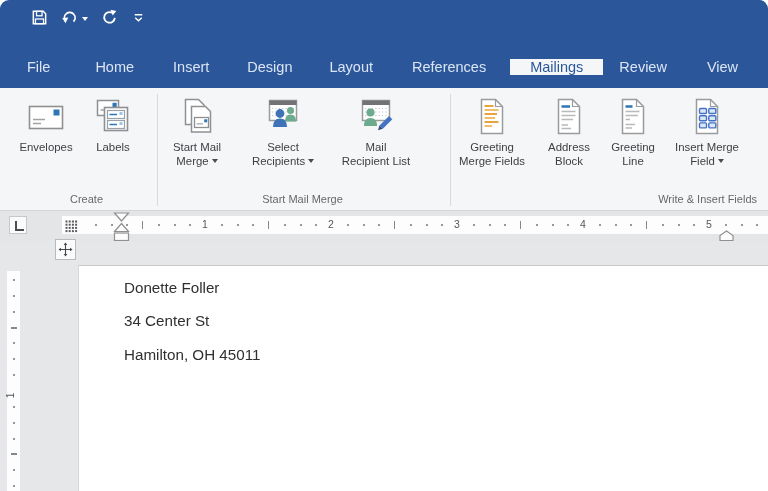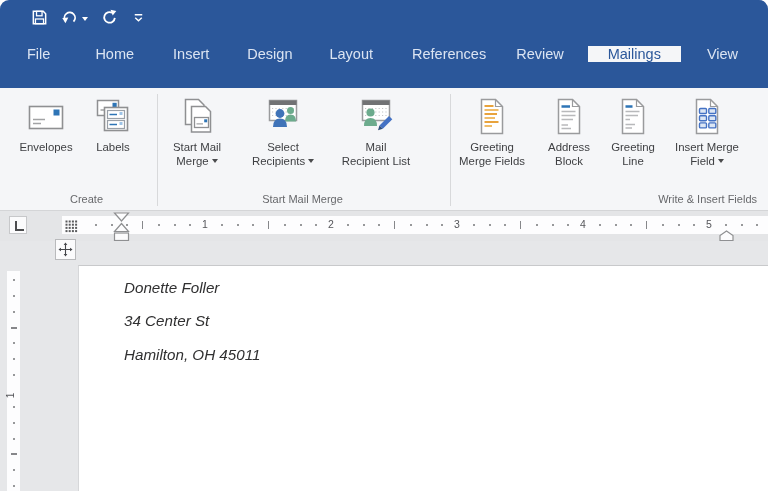--- a/index.html
+++ b/index.html
@@ -5,21 +5,21 @@
   html,body{margin:0;padding:0;background:#fff;}
   .app{position:relative;width:768px;height:491px;font-family:"Liberation Sans",sans-serif;
        background:#e6e7e9;overflow:hidden;border-radius:9px 9px 0 0;}
   
   .titlebar{position:absolute;left:0;top:0;width:768px;height:46px;background:#2b579a;}
   .qat{position:absolute;left:31px;top:9px;display:flex;align-items:center;gap:13px;}
   .qat-btn{background:none;border:none;padding:0;margin:0;display:flex;align-items:center;cursor:pointer;}
   .qat-caret{width:0;height:0;border-left:3.5px solid transparent;border-right:3.5px solid transparent;
              border-top:4px solid #fff;margin-left:4px;}
   
-  .tabrow{position:absolute;left:0;top:46px;width:768px;height:42px;background:#2b579a;display:flex;align-items:flex-start;}
+  .tabrow{position:absolute;left:0;top:46px;width:768px;height:42px;background:#2b579a;display:flex;align-items:center;}
   .tab{display:flex;align-items:center;padding:0 14px;font-size:14.5px;color:#dbe4f2;cursor:pointer;white-space:nowrap;}
   .tab.active{background:#f5f6f8;color:#2b579a;padding:0 20px;}
   
   .ribbon{position:absolute;left:0;top:88px;width:768px;height:122px;background:#f5f6f8;border-bottom:1px solid #d4d5d7;}
   .rdivider{position:absolute;top:6px;height:112px;width:1px;background:#d8d9db;}
   .rbtn{position:absolute;top:6px;height:96px;display:flex;flex-direction:column;align-items:center;cursor:pointer;}
   .ricon{height:43px;display:flex;align-items:flex-end;justify-content:center;margin-bottom:4px;}
   .rline{font-size:11.4px;line-height:13.5px;color:#3f4043;white-space:nowrap;text-align:center;}
   .caret{display:inline-block;width:0;height:0;border-left:3.5px solid transparent;border-right:3.5px solid transparent;
          border-top:4px solid #4a4b4d;margin-left:3px;vertical-align:middle;}
@@ -39,21 +39,21 @@
   
   .docarea{position:absolute;left:0;top:241px;width:768px;height:250px;background:#e6e7e9;}
   .vstrip{position:absolute;left:7px;top:30px;width:13px;height:220px;background:#fdfdfe;}
   .vdot{position:absolute;left:5.5px;width:2px;height:2px;background:#97989a;}
   .vdash{position:absolute;left:3.5px;width:6px;height:2px;background:#86878a;}
   .vnum{position:absolute;left:1px;font-size:10px;color:#55565a;transform:rotate(-90deg);}
   .movehandle{position:absolute;left:55px;top:-2px;width:21px;height:21px;background:#fbfbfc;border:1px solid #b9babc;
               box-sizing:border-box;display:flex;align-items:center;justify-content:center;cursor:move;}
   .page{position:absolute;left:78px;top:24px;width:690px;height:226px;background:#ffffff;
         border-top:1px solid #c8c9cb;border-left:1px solid #d6d7d9;box-sizing:border-box;cursor:text;}
-  .addr{position:absolute;left:124px;top:30px;font-size:15.2px;line-height:33.4px;color:#303031;font-style:italic;}
+  .addr{position:absolute;left:124px;top:30px;font-size:15.2px;line-height:33.4px;color:#303031;}
 </style>
 </head>
 <body>
 
 <div class="app">
 
   <div class="titlebar">
     <div class="qat">
       <button class="qat-btn">
         <span>
@@ -92,22 +92,22 @@
     </div>
   </div>
 
   <div class="tabrow">
     <div class="tab" style="margin-left:13px">File</div>
     <div class="tab" style="margin-left:17px">Home</div>
     <div class="tab" style="margin-left:11px">Insert</div>
     <div class="tab" style="margin-left:10px">Design</div>
     <div class="tab" style="margin-left:9px">Layout</div>
     <div class="tab" style="margin-left:11px">References</div>
+    <div class="tab active" style="margin-left:10px">Mailings</div>
     <div class="tab" style="margin-left:2px">Review</div>
-    <div class="tab active" style="margin-left:10px">Mailings</div>
     <div class="tab" style="margin-left:12px">View</div>
   </div>
 
   <div class="ribbon">
 
     <div class="rbtn" style="left:14px;width:64px">
       <span class="ricon">
         <svg width="40" height="40" viewBox="0 0 40 40">
           <rect x="3.5" y="9.5" width="33" height="22" fill="#fff" stroke="#8f9092" stroke-width="1.6"></rect>
           <rect x="27.5" y="12.5" width="6" height="6" fill="#2e75b6"></rect>

